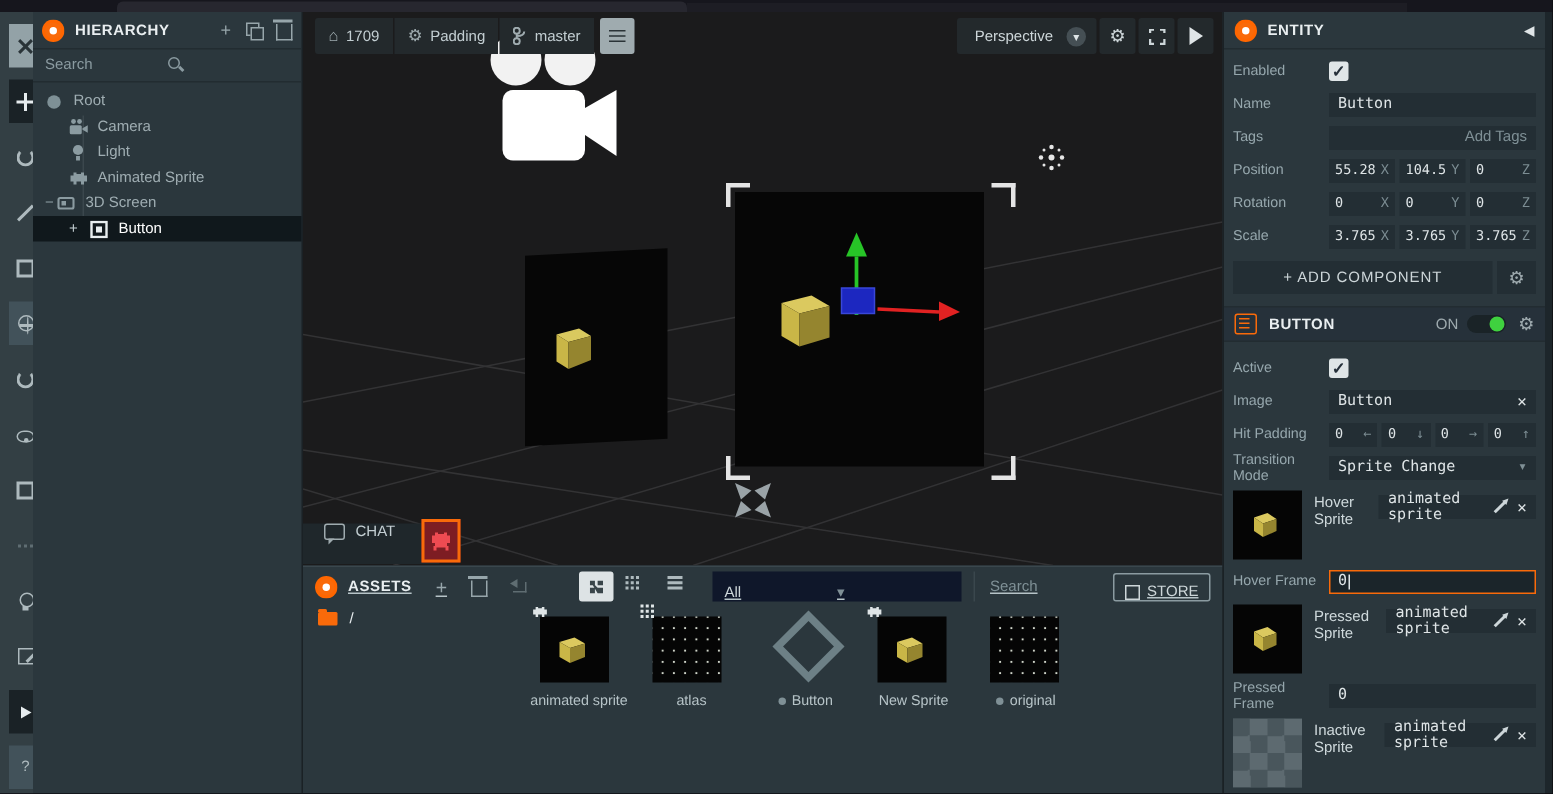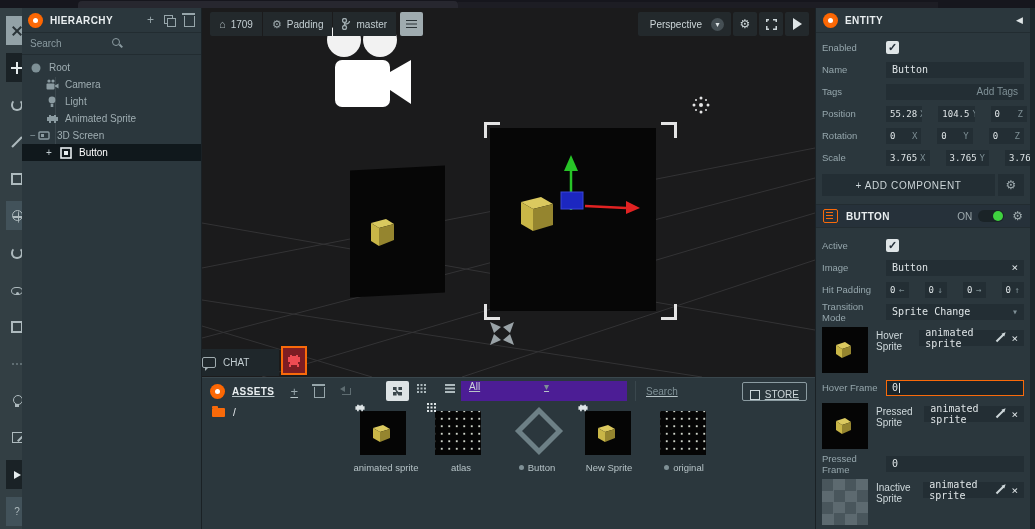--- a/index.html
+++ b/index.html
@@ -93,21 +93,21 @@
   .sun{position:absolute;width:4px;height:4px;border-radius:50%;background:#e6e6e6;
        box-shadow:0 -7px 0 -0.5px #e6e6e6,5px -5px 0 -1px #e6e6e6,7px 0 0 -0.5px #e6e6e6,5px 5px 0 -1px #e6e6e6,
                   0 7px 0 -0.5px #e6e6e6,-5px 5px 0 -1px #e6e6e6,-7px 0 0 -0.5px #e6e6e6,-5px -5px 0 -1px #e6e6e6;}
   .brk{position:absolute;width:13px;height:13px;z-index:4;}
   .brk.tl{border-left:3px solid #e4e4e4;border-top:3px solid #e4e4e4;}
   .brk.tr{border-right:3px solid #e4e4e4;border-top:3px solid #e4e4e4;}
   .brk.bl{border-left:3px solid #e4e4e4;border-bottom:3px solid #e4e4e4;}
   .brk.br{border-right:3px solid #e4e4e4;border-bottom:3px solid #e4e4e4;}
 
   
-  .chat{position:absolute;left:0;top:341px;width:77px;height:27px;background:#1f272b;display:flex;align-items:center;padding-left:0;z-index:7;color:#c3ced2;}
+  .chat{position:absolute;left:0;top:341px;width:77px;height:27px;background:#1f272b;display:flex;align-items:flex-start;padding-left:14px;z-index:7;color:#c3ced2;}
   .i-bubble{position:relative;width:12px;height:9px;border:1.5px solid #9fabaf;border-radius:2px;margin-right:7px;}
   .i-bubble::after{content:"";position:absolute;left:2px;bottom:-4px;border-left:4px solid #9fabaf;border-bottom:4px solid transparent;}
   .avatar{position:absolute;left:79px;top:338px;width:26px;height:29px;background:#7d1d23;border:2px solid #f96a0a;box-sizing:border-box;z-index:7;display:flex;align-items:center;justify-content:center;}
 
   
   .assets{position:absolute;left:202px;top:377px;width:613px;height:152px;background:#2b373d;border-top:1px solid #3a474d;box-sizing:border-box;}
   .ast-head{height:26px;display:flex;align-items:center;padding:0 8px;text-decoration:underline;}
   .ast-title{font-weight:bold;color:#e9eef0;margin-left:7px;letter-spacing:.4px;}
   .ahead-ic{margin-left:16px;color:#97a6ab;font-size:13px;line-height:1;cursor:pointer;}
   .i-ret{position:relative;width:11px;height:10px;color:#5f6d72;}
@@ -115,21 +115,21 @@
   .i-ret::after{content:"";position:absolute;left:-1px;top:0px;border-right:5px solid currentColor;border-top:3px solid transparent;border-bottom:3px solid transparent;}
   .viewbtn{width:23px;height:20px;display:flex;align-items:center;justify-content:center;margin-left:3px;border-radius:2px;color:#aebabe;cursor:pointer;}
   .viewbtn.active{background:#dde3e5;color:#39454a;}
   .g4::before{content:"";width:9px;height:9px;background:
      linear-gradient(currentColor,currentColor);display:block;
      -webkit-mask:conic-gradient(#000 0 0);mask:conic-gradient(#000 0 0);
      background:currentColor;clip-path:polygon(0 0,40% 0,40% 40%,0 40%, 0 0, 60% 0,100% 0,100% 40%,60% 40%,60% 0, 0 0,0 60%,40% 60%,40% 100%,0 100%, 0 0,60% 60%,100% 60%,100% 100%,60% 100%);}
   .g9::before{content:"";width:2px;height:2px;background:currentColor;display:block;
      box-shadow:3.5px 0 currentColor,7px 0 currentColor,0 3.5px currentColor,3.5px 3.5px currentColor,7px 3.5px currentColor,0 7px currentColor,3.5px 7px currentColor,7px 7px currentColor;margin:-7px 0 0 -7px;}
   .glist::before{content:"";width:10px;height:1.8px;background:currentColor;display:block;box-shadow:0 3.5px currentColor,0 7px currentColor;margin-top:-7px;}
-  .ast-filter{width:150px;height:20px;background:#4c1d95;display:flex;align-items:flex-start;padding:0 8px;color:#cdd6d9;}
+  .ast-filter{width:150px;height:20px;background:#0f172a;display:flex;align-items:flex-end;margin-left:14px;padding:0 8px;color:#cdd6d9;}
   .ast-filter span{flex:1;}
   .ast-search{flex:1;height:20px;margin-left:8px;display:flex;align-items:center;color:#7f9096;border-left:1px solid #3a474d;padding-left:10px;}
   .store{border:1px solid #8b9ba1;border-radius:2px;height:17px;display:flex;align-items:flex-end;padding:0 7px;color:#cdd6d9;margin-left:0;cursor:pointer;}
   .i-store{width:8px;height:8px;border:1.5px solid #cdd6d9;margin-right:5px;position:relative;}
   .folder-row{position:absolute;left:10px;top:29px;display:flex;align-items:center;color:#e9eef0;}
   .i-folder{width:13px;height:9px;background:#f96a0a;border-radius:1px;position:relative;margin-right:8px;}
   .i-folder::before{content:"";position:absolute;left:0;top:-2px;width:6px;height:2px;background:#f96a0a;border-radius:1px 1px 0 0;}
   .thumb{position:absolute;width:46px;height:44px;background:#050505;}
   .thumb.dots{background-color:#050505;background-image:radial-gradient(circle,#cfd4c9 0.7px,transparent 1px);background-size:7.5px 7.5px;background-position:3px 4px;}
   .badge{position:absolute;z-index:2;color:#dfe5e7;}
@@ -141,21 +141,21 @@
   .insp{position:absolute;left:815px;top:8px;width:215px;height:521px;background:#2b373d;border-left:1px solid #1a2125;box-sizing:border-box;overflow:hidden;}
   .scrollbar{position:absolute;right:0;top:8px;width:5px;height:521px;background:#1d262b;}
   .sec-head{height:24px;background:#26313700;display:flex;align-items:center;padding:0 7px;border-bottom:1px solid #222c31;}
   .sec-title{font-weight:bold;color:#e9eef0;margin-left:7px;letter-spacing:.4px;flex:1;}
   .collapse{color:#dfe5e7;font-size:9px;}
   .irow{display:flex;align-items:center;margin:7px 6px 0 6px;height:15px;}
   .ilbl{width:64px;flex:none;color:#96a7ad;font-size:9.5px;}
   .ifield{flex:1;background:#232e34;height:16px;display:flex;align-items:center;padding:0 6px;color:#dfe5e7;}
   .ifield .ph{color:#7f9096;flex:1;text-align:right;}
   .checkbox{width:13px;height:13px;background:#dfe5e7;border-radius:2px;color:#25303a;display:flex;align-items:center;justify-content:center;font-size:11px;font-weight:bold;}
-  .vec{flex:1;display:flex;gap:16px;}
+  .vec{flex:1;display:flex;gap:3px;}
   .vbox{flex:1;background:#232e34;height:16px;display:flex;align-items:center;justify-content:space-between;padding:0 4px;overflow:hidden;white-space:nowrap;}
   .vbox .val{color:#dfe5e7;font-size:9px;}
   .vbox .ax{color:#7c8d93;font-size:9px;margin-left:3px;}
   .addcomp{display:flex;margin:9px 6px 8px 6px;gap:3px;}
   .addbtn{flex:1;background:#232e34;height:22px;display:flex;align-items:center;justify-content:center;color:#cdd6d9;letter-spacing:.6px;cursor:pointer;}
   .gearbox{width:26px;background:#232e34;display:flex;align-items:center;justify-content:center;color:#9fabaf;font-size:12px;cursor:pointer;}
   .comp-head{height:22px;background:#26313a;display:flex;align-items:center;padding:0 7px;border-top:1px solid #222c31;border-bottom:1px solid #222c31;}
   .btnicon{width:13px;height:12px;border:1.5px solid #f96a0a;border-radius:2px;position:relative;}
   .btnicon::before{content:"";position:absolute;left:1.5px;top:1.5px;width:7px;height:1.5px;background:#f96a0a;box-shadow:0 3px #f96a0a,0 6px #f96a0a;}
   .onlbl{color:#9fabaf;font-weight:normal;margin-right:6px;}

